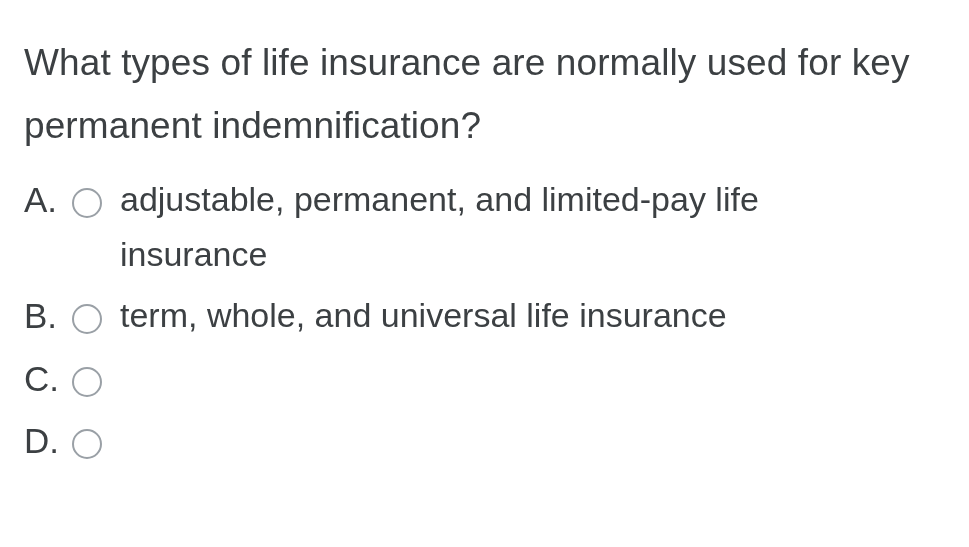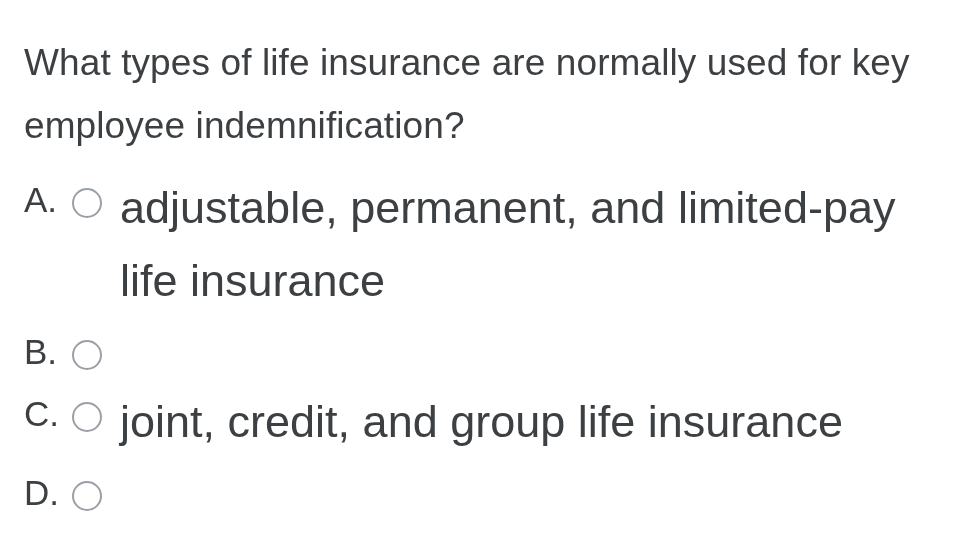--- a/index.html
+++ b/index.html
@@ -50,50 +50,50 @@
     width: 30px;
     height: 30px;
     border: 2px solid #9aa0a6;
     border-radius: 50%;
     margin-top: 16px;
     margin-right: 18px;
     box-sizing: border-box;
     background: #ffffff;
   }
   .opt-text {
-    font-size: 45px;
+    font-size: 34px;
     line-height: 1.62;
     color: #3c4043;
     max-width: 790px;
   }
 </style>
 </head>
 <body>
 
 <div class="quiz">
 
-  <p class="question">What types of life insurance are normally used for key employee indemnification?</p>
+  <p class="question">What types of life insurance are normally used for key permanent indemnification?</p>
 
   <ul class="options">
 
     <li class="option">
       <span class="opt-letter">A.</span>
       <span class="radio"></span>
       <span class="opt-text">adjustable, permanent, and limited-pay life insurance</span>
     </li>
 
     <li class="option">
       <span class="opt-letter">B.</span>
       <span class="radio"></span>
+      <span class="opt-text">term, whole, and universal life insurance</span>
     </li>
 
     <li class="option">
       <span class="opt-letter">C.</span>
       <span class="radio"></span>
-      <span class="opt-text">joint, credit, and group life insurance</span>
     </li>
 
     <li class="option">
       <span class="opt-letter">D.</span>
       <span class="radio"></span>
     </li>
 
   </ul>
 </div>
 

